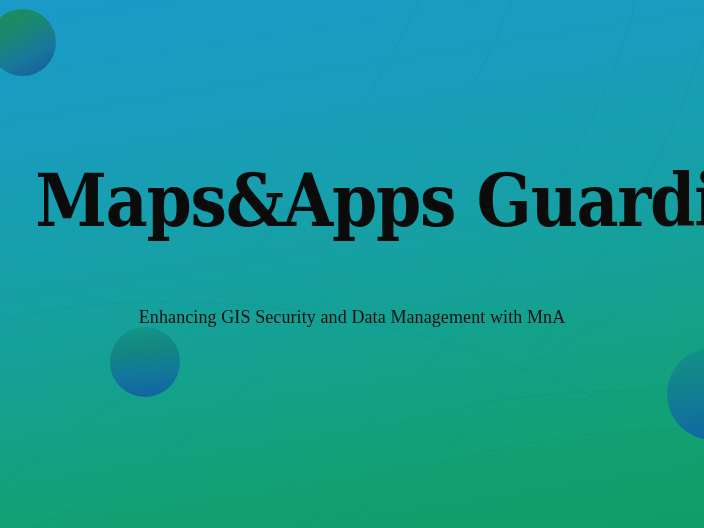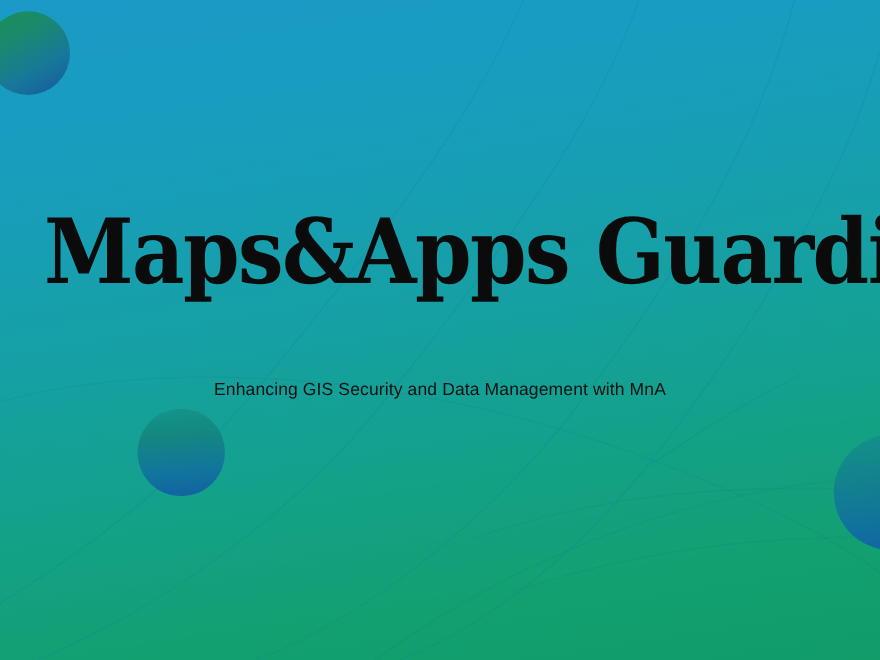--- a/index.html
+++ b/index.html
@@ -78,23 +78,23 @@
     color: #0b0b0b;
     transform: scaleX(0.90);
     white-space: nowrap;
   }
   .slide-subtitle {
     position: absolute;
     left: 0;
     right: 0;
     top: 289px;
     text-align: center;
-    font-family: Liberation Sans, sans-serif;
+    font-family: Liberation Serif, serif;
     font-weight: 400;
-    font-size: 14px;
+    font-size: 18px;
     line-height: 1.2;
     letter-spacing: 0.1px;
     color: #111111;
     white-space: nowrap;
   }
 </style>
 </head>
 <body>
 
 <div id="slide">

